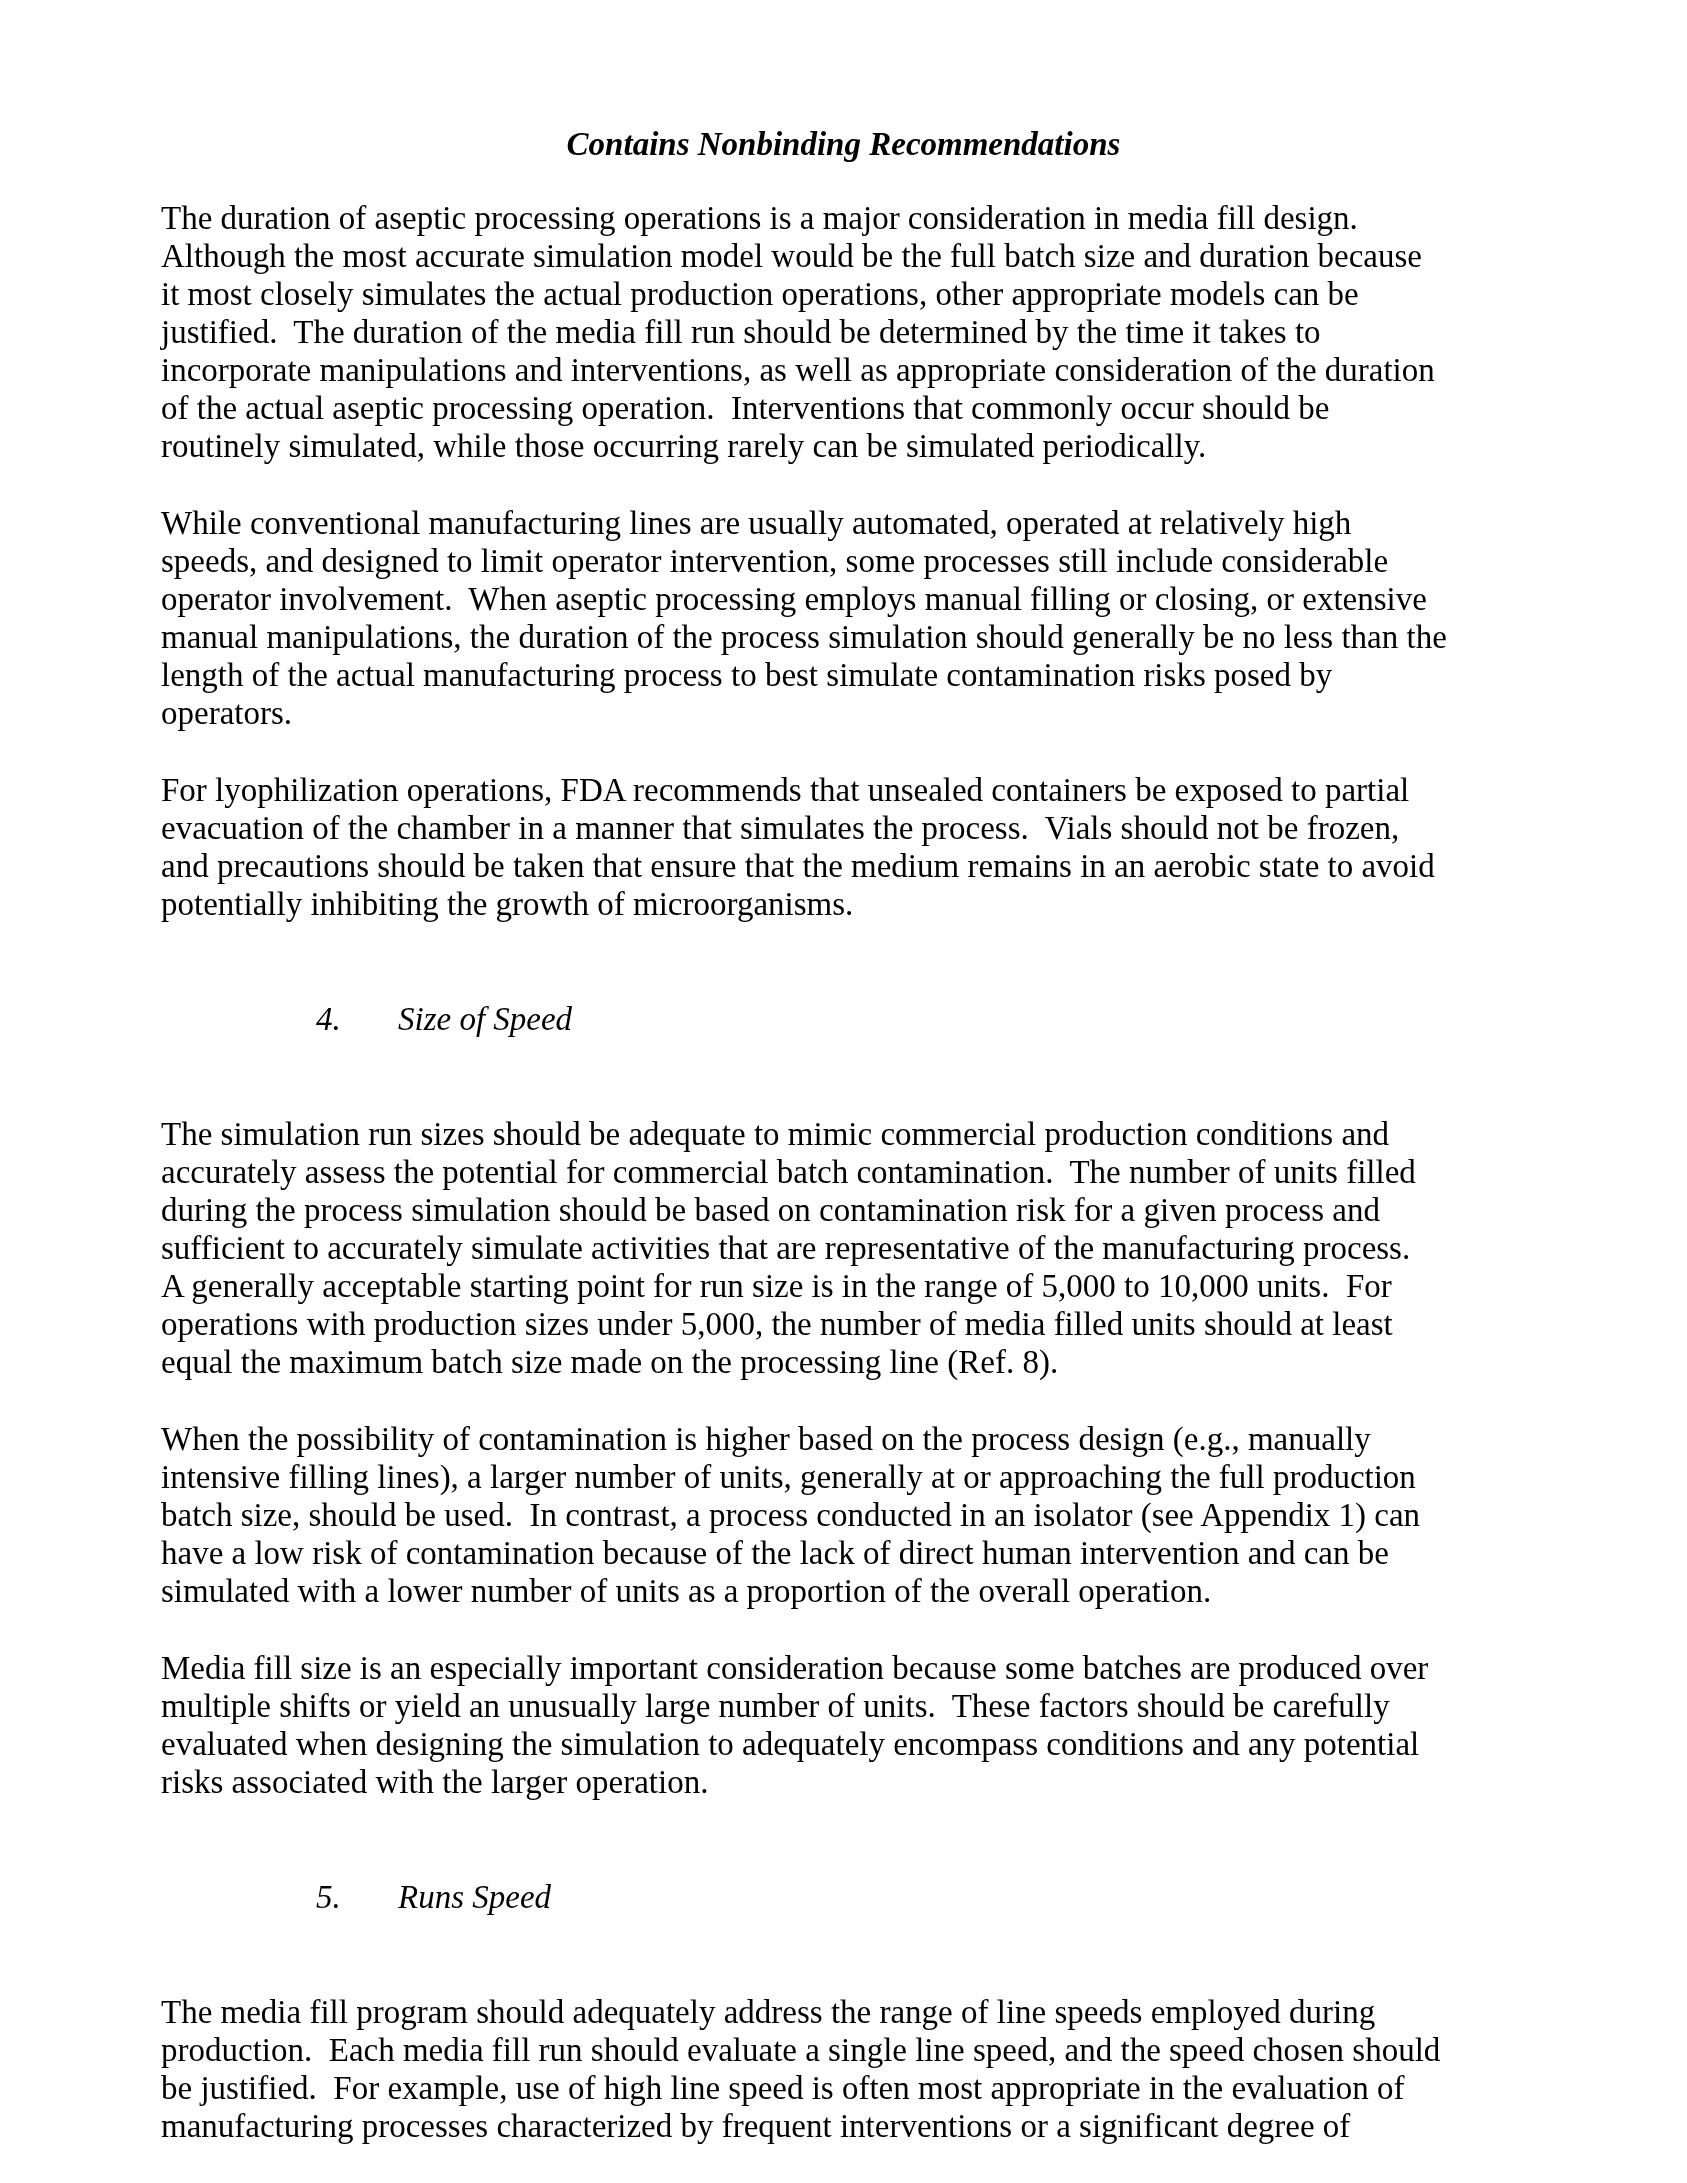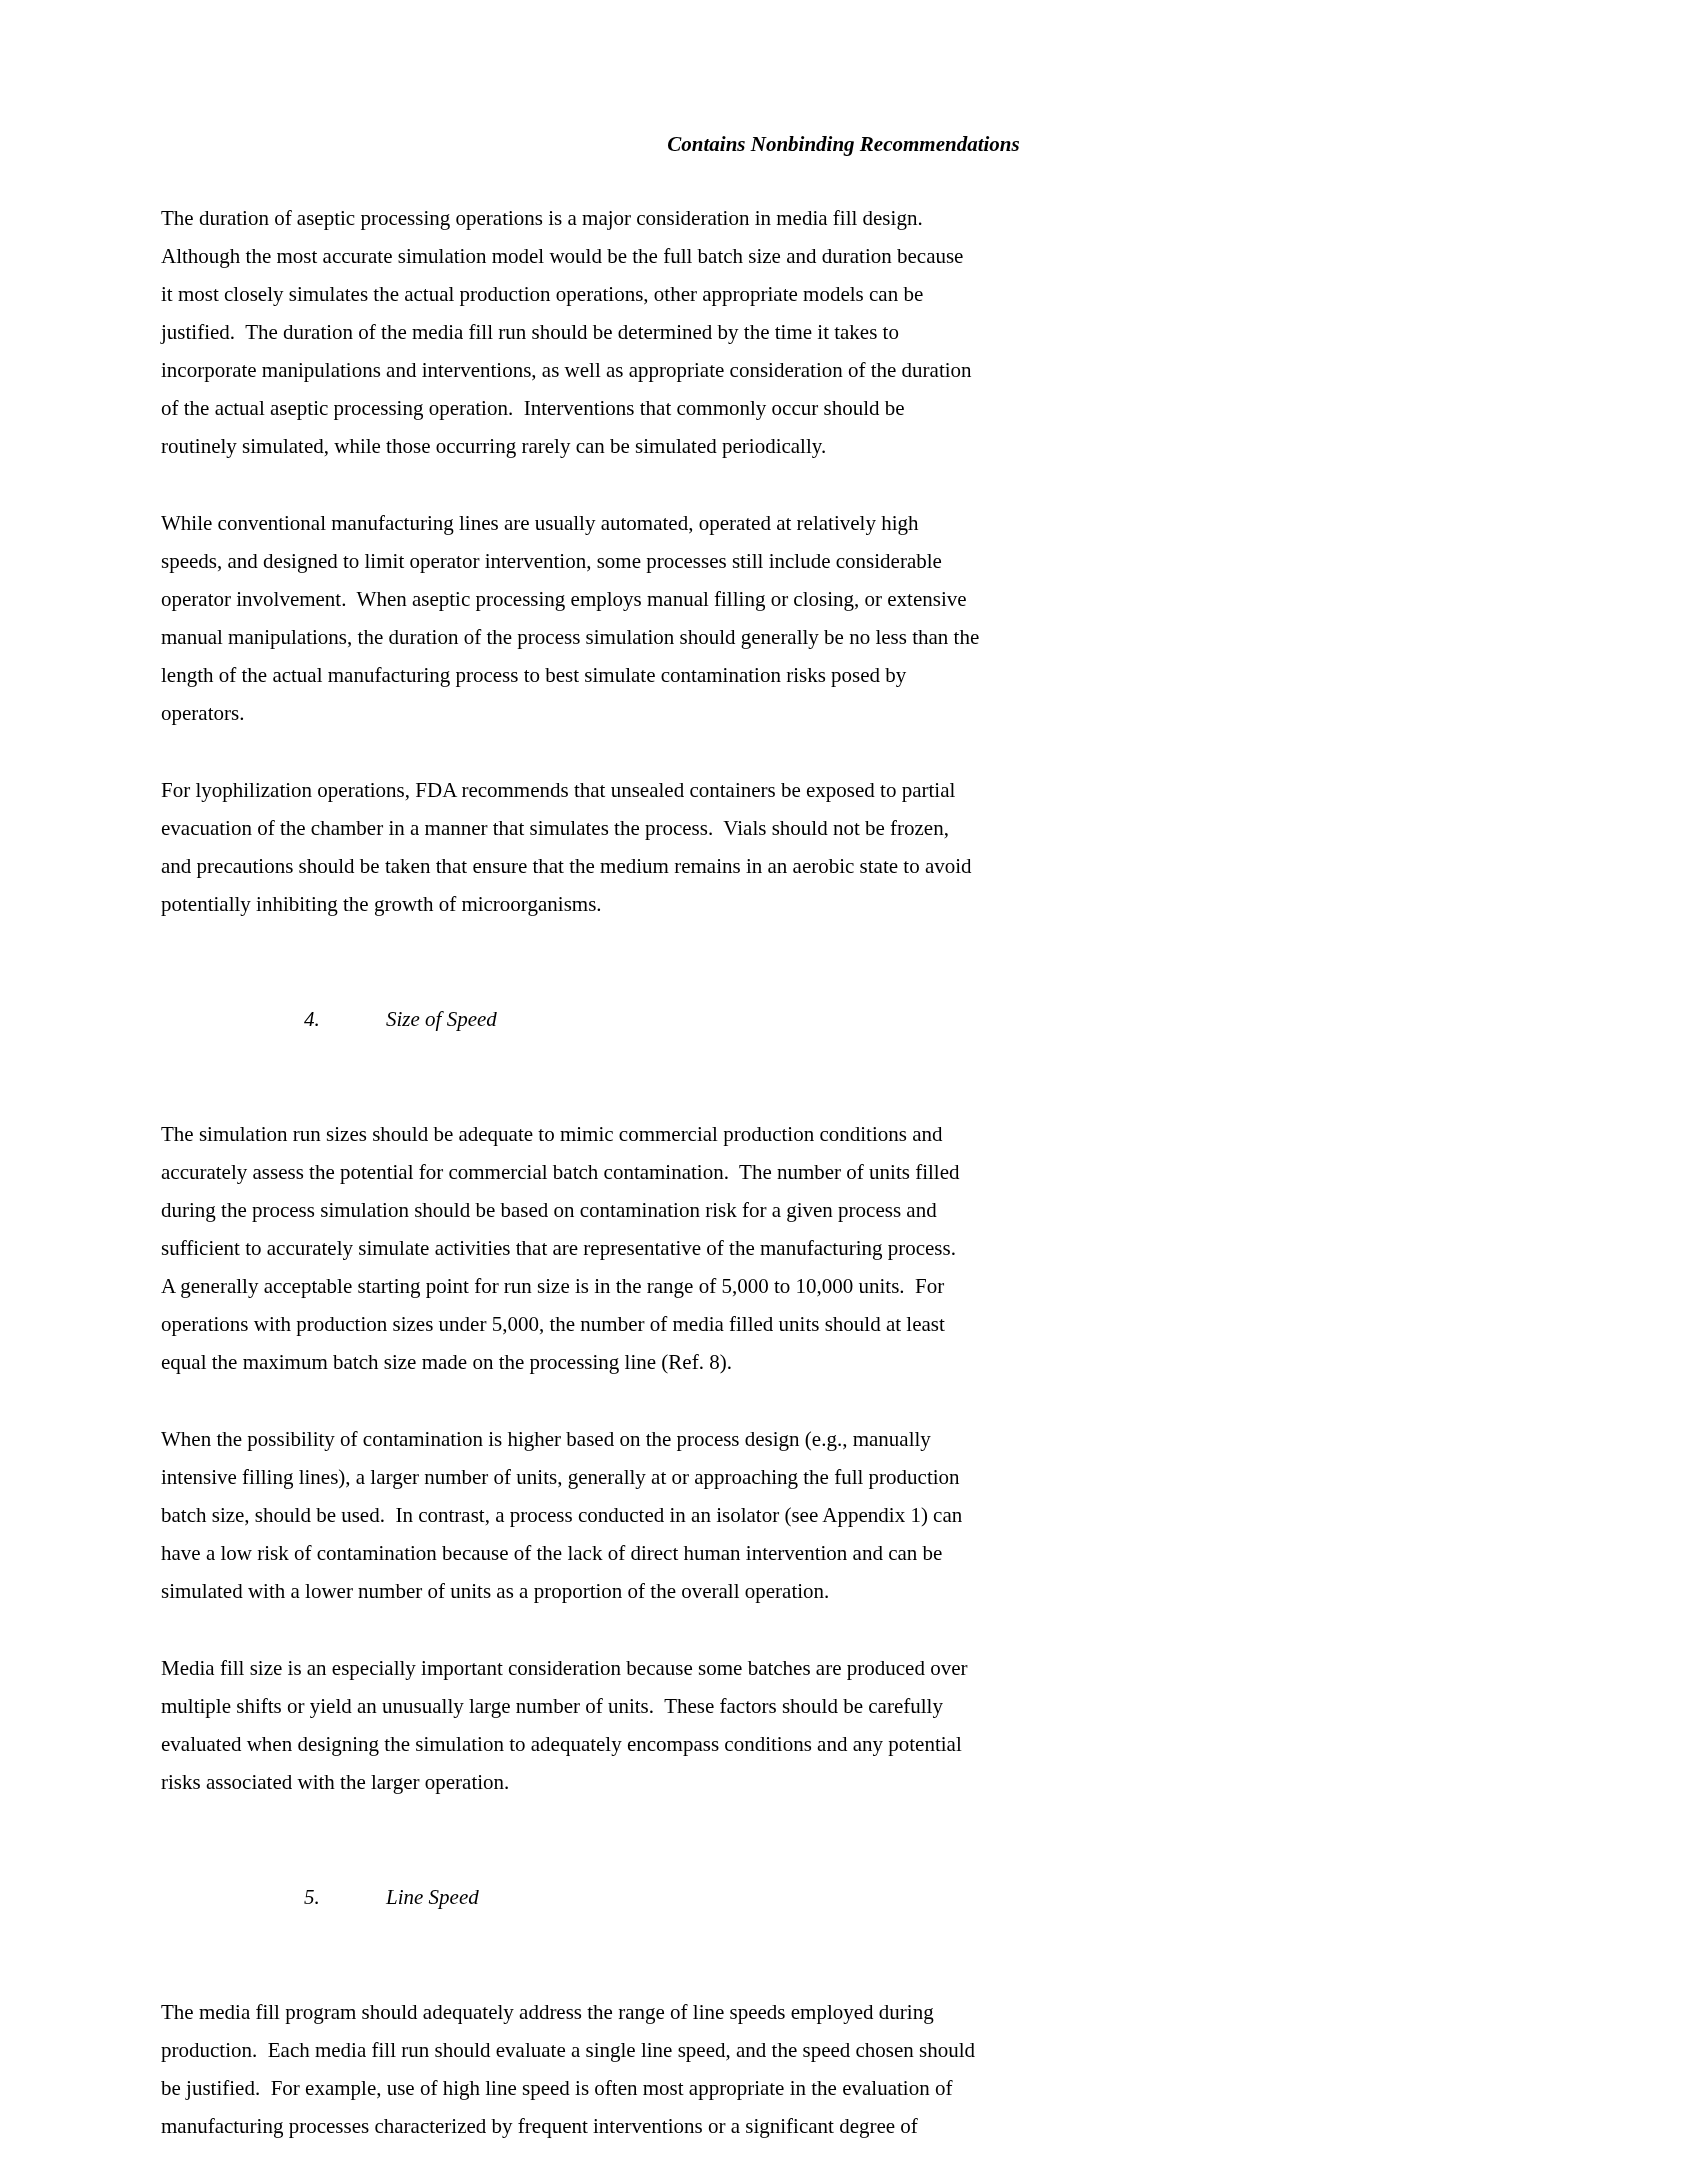--- a/index.html
+++ b/index.html
@@ -7,21 +7,21 @@
     padding: 0;
     background: #808080;
   }
   .page {
     position: relative;
     width: 1687px;
     height: 2183px;
     background: #ffffff;
     color: #000000;
     font-family: "Liberation Serif", "DejaVu Serif", serif;
-    font-size: 21px;
+    font-size: 33px;
     line-height: 38px;
     box-sizing: border-box;
     padding: 125px 161px 0 161px;
     overflow: hidden;
   }
   .doc-header {
     text-align: center;
     font-weight: bold;
     font-style: italic;
     margin: 0 0 36px 0;
@@ -87,21 +87,21 @@
 batch size, should be used.  In contrast, a process conducted in an isolator (see Appendix 1) can
 have a low risk of contamination because of the lack of direct human intervention and can be
 simulated with a lower number of units as a proportion of the overall operation.</div>
 
   <div class="para">Media fill size is an especially important consideration because some batches are produced over
 multiple shifts or yield an unusually large number of units.  These factors should be carefully
 evaluated when designing the simulation to adequately encompass conditions and any potential
 risks associated with the larger operation.</div>
 
   <div class="section-heading">
-    <span class="heading-num">5.</span><span>Line Speed</span>
+    <span class="heading-num">5.</span><span>Runs Speed</span>
   </div>
 
   <div class="para">The media fill program should adequately address the range of line speeds employed during
 production.  Each media fill run should evaluate a single line speed, and the speed chosen should
 be justified.  For example, use of high line speed is often most appropriate in the evaluation of
 manufacturing processes characterized by frequent interventions or a significant degree of</div>
 
 </div>
 
 

